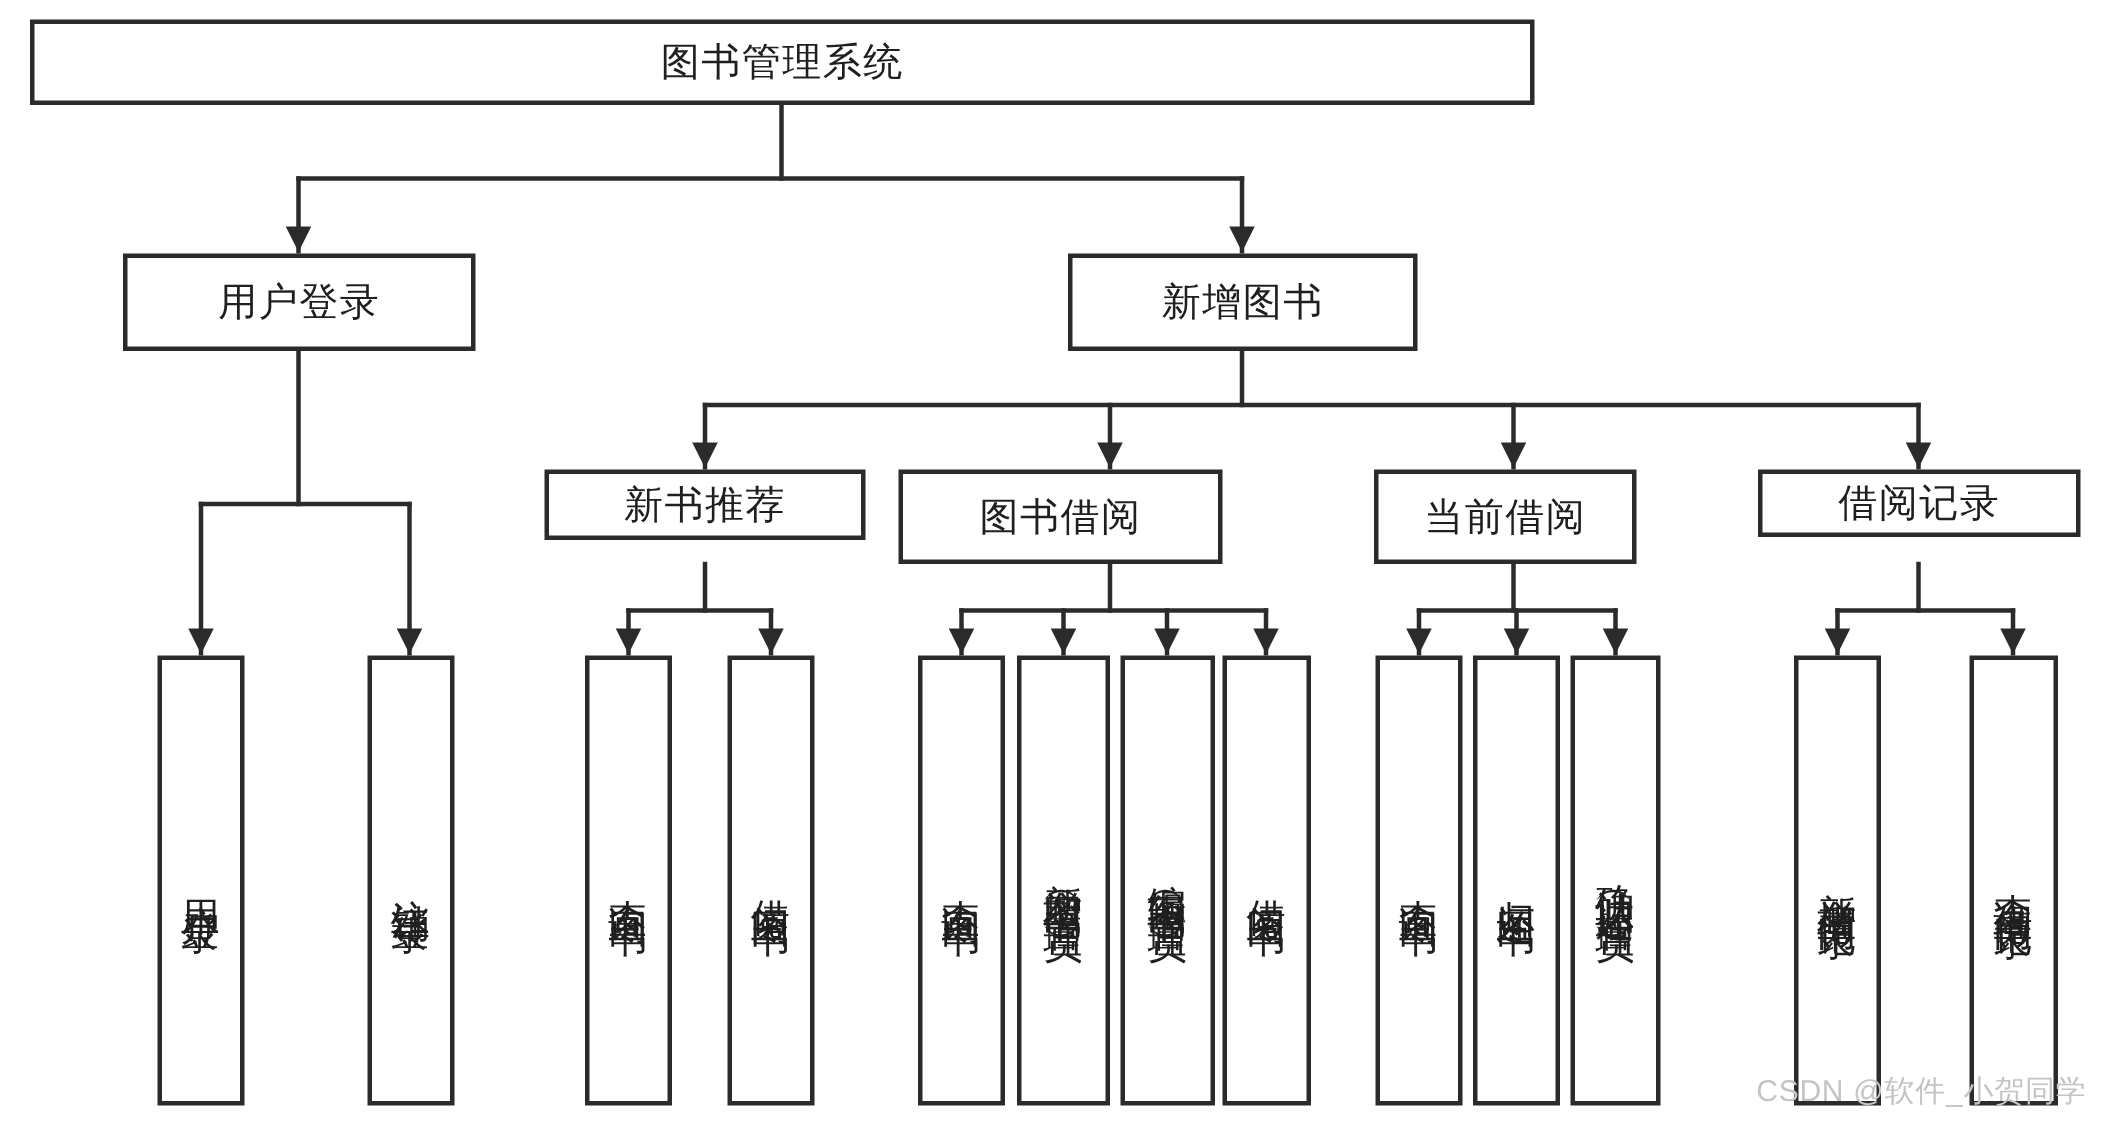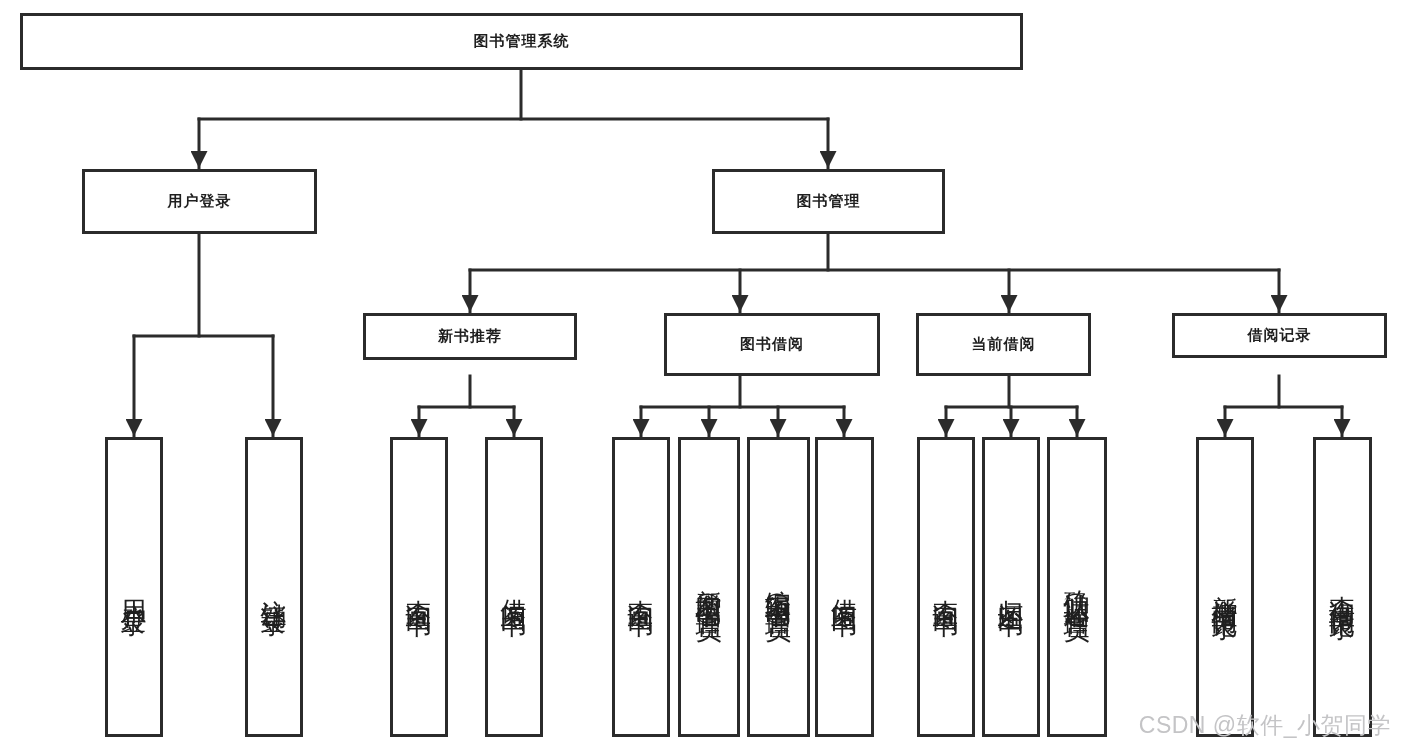--- a/index.html
+++ b/index.html
@@ -38,41 +38,40 @@
   .hbox, .vbox {
     position: absolute;
     box-sizing: border-box;
     border: 3px solid var(--box-border-color);
     background: var(--box-fill);
     display: flex;
     align-items: center;
     justify-content: center;
   }
   .hbox span {
-    font-size: 15px;
+    font-size: 26px;
     letter-spacing: 1px;
     color: var(--text-color);
     white-space: nowrap;
-    font-weight: bold;
   }
   .vbox { top: 437px; height: 300px; }
   .vbox span {
     writing-mode: vertical-rl;
     text-orientation: mixed;
     font-size: 26px;
     letter-spacing: 4px;
     line-height: 1;
     color: var(--text-color);
     white-space: nowrap;
   }
   .watermark {
     position: absolute;
     right: 14px;
     bottom: 6px;
-    font-size: 23px;
+    font-size: 20px;
     letter-spacing: 0.5px;
     color: var(--watermark-color);
     z-index: 5;
     pointer-events: none;
     white-space: nowrap;
     text-align: center;
   }
 </style>
 </head>
 <body>
@@ -142,27 +141,27 @@
   </svg>
 
   <div class="hbox" style="left:20px;top:13px;width:1003px;height:57px">
     <span>图书管理系统</span>
   </div>
 
   <div class="hbox" style="left:82px;top:169px;width:235px;height:65px">
     <span>用户登录</span>
   </div>
   <div class="hbox" style="left:712px;top:169px;width:233px;height:65px">
-    <span>图书管理</span>
+    <span>新增图书</span>
   </div>
 
   <div class="hbox" style="left:363px;top:313px;width:214px;height:47px">
     <span>新书推荐</span>
   </div>
-  <div class="hbox" style="left:664px;top:313px;width:216px;height:63px">
+  <div class="hbox" style="left:599px;top:313px;width:216px;height:63px">
     <span>图书借阅</span>
   </div>
   <div class="hbox" style="left:916px;top:313px;width:175px;height:63px">
     <span>当前借阅</span>
   </div>
   <div class="hbox" style="left:1172px;top:313px;width:215px;height:45px">
     <span>借阅记录</span>
   </div>
 
   <div class="vbox" style="left:105px;width:58px">

